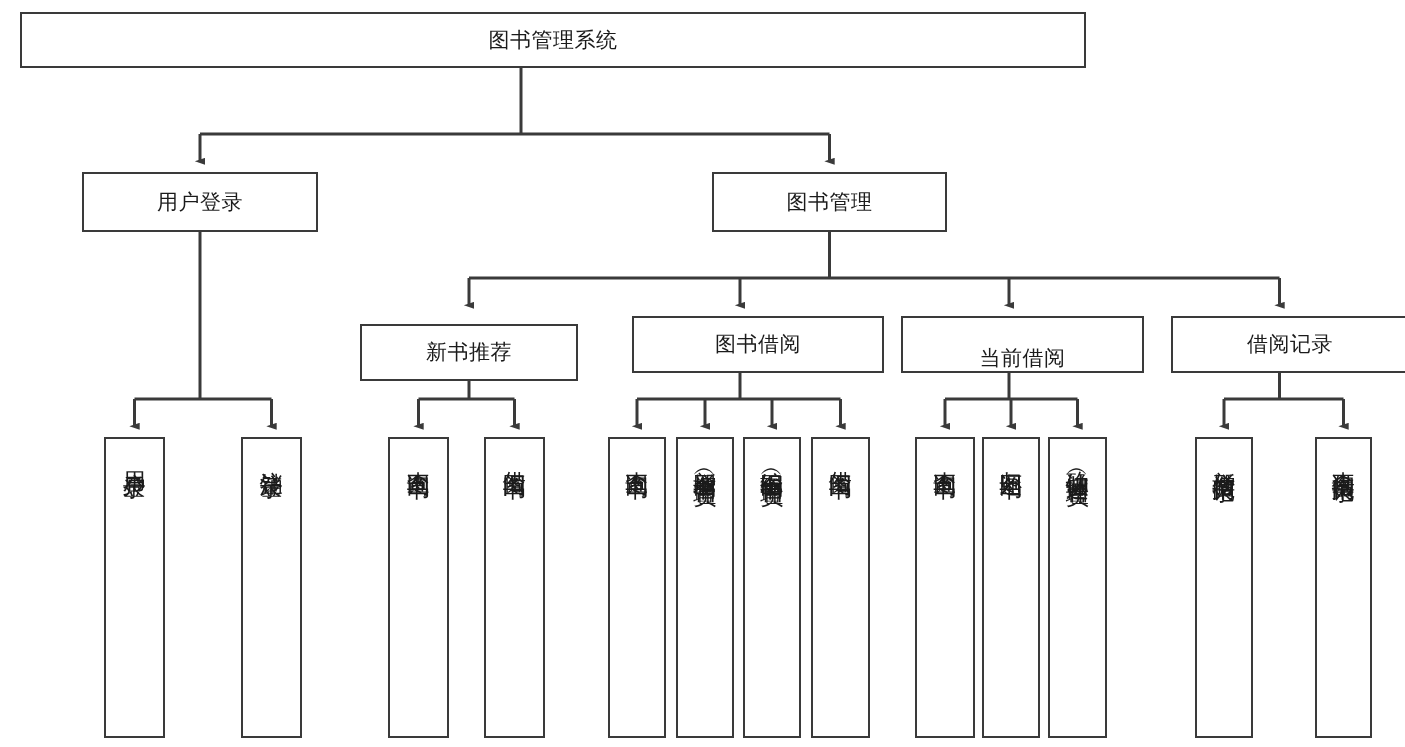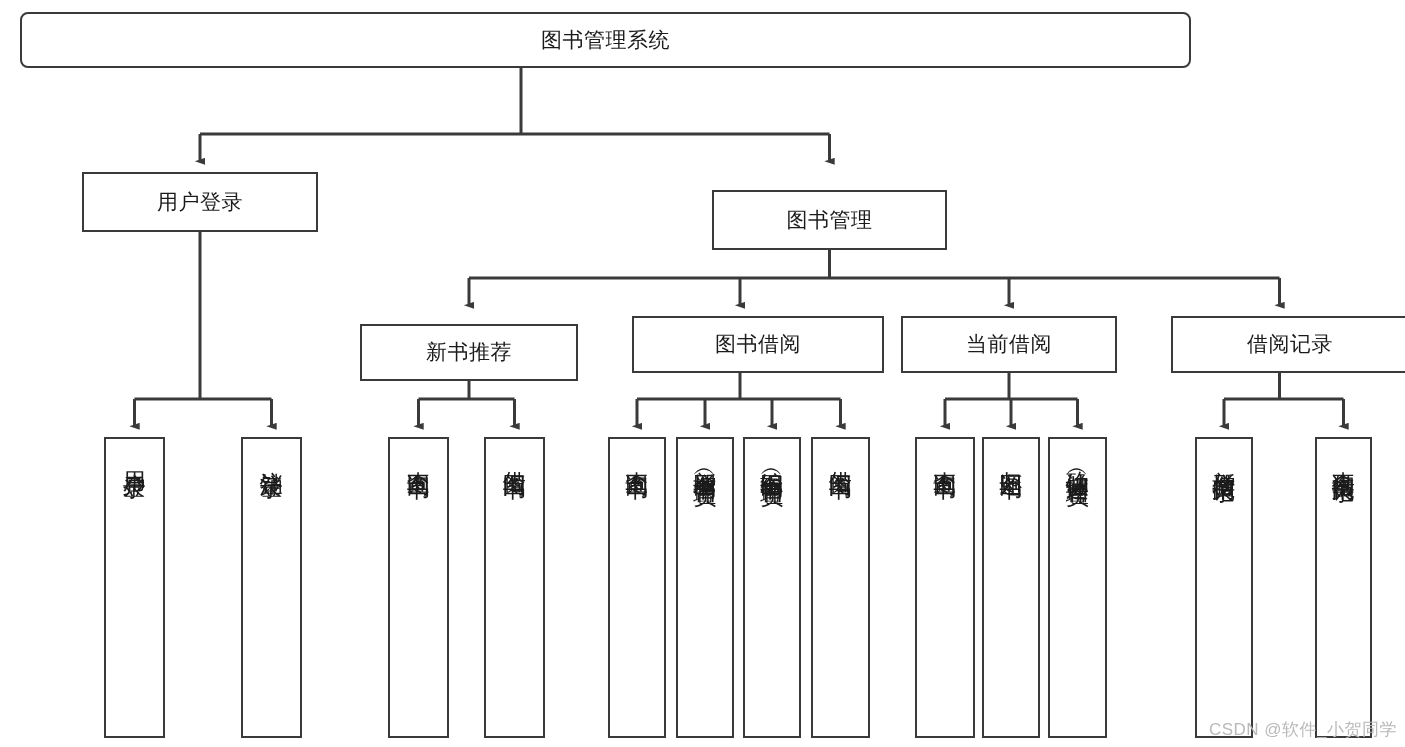--- a/index.html
+++ b/index.html
@@ -110,36 +110,36 @@
         <path d="M1011,399 L1011,426" marker-end="url(#arrowhead)"></path>
         <path d="M1077.5,399 L1077.5,426" marker-end="url(#arrowhead)"></path>
         <path d="M1279.5,373 L1279.5,399"></path>
         <path d="M1224,399 L1343.5,399"></path>
         <path d="M1224,399 L1224,426" marker-end="url(#arrowhead)"></path>
         <path d="M1343.5,399 L1343.5,426" marker-end="url(#arrowhead)"></path>
       </g>
   </svg>
 
   <div id="nodes-layer">
-      <div class="node h-node" style="left: 20px; top: 12px; width: 1171px; height: 56px; border-radius: 8px;">
+      <div class="node h-node" style="left: 20px; top: 12px; width: 1066px; height: 56px;">
         <span class="node-label">图书管理系统</span>
       </div>
       <div class="node h-node" style="left: 82px; top: 172px; width: 236px; height: 60px;">
         <span class="node-label">用户登录</span>
       </div>
-      <div class="node h-node" style="left: 712px; top: 172px; width: 235px; height: 60px; margin-top: 18px;">
+      <div class="node h-node" style="left: 712px; top: 172px; width: 235px; height: 60px;">
         <span class="node-label">图书管理</span>
       </div>
       <div class="node h-node" style="left: 360px; top: 324px; width: 218px; height: 57px;">
         <span class="node-label">新书推荐</span>
       </div>
       <div class="node h-node" style="left: 632px; top: 316px; width: 252px; height: 57px;">
         <span class="node-label">图书借阅</span>
       </div>
-      <div class="node h-node" style="left: 901px; top: 316px; width: 216px; height: 57px;">
+      <div class="node h-node" style="left: 901px; top: 316px; width: 243px; height: 57px; align-items: flex-end;">
         <span class="node-label">当前借阅</span>
       </div>
       <div class="node h-node" style="left: 1171px; top: 316px; width: 238px; height: 57px;">
         <span class="node-label">借阅记录</span>
       </div>
       <div class="node v-node" style="left: 104px; top: 437px; width: 61px; height: 301px;">
         <span class="node-label">用户登录</span>
       </div>
       <div class="node v-node" style="left: 241px; top: 437px; width: 61px; height: 301px;">
         <span class="node-label">注销登录</span>
@@ -172,14 +172,13 @@
         <span class="node-label">确认归还（管理员）</span>
       </div>
       <div class="node v-node" style="left: 1195px; top: 437px; width: 58px; height: 301px;">
         <span class="node-label">新增借阅记录</span>
       </div>
       <div class="node v-node" style="left: 1315px; top: 437px; width: 57px; height: 301px;">
         <span class="node-label">查询借阅记录</span>
       </div>
     </div>
 
-  <div class="watermark">CSDN @软件_小贺同学</div>
 </div>
 
 </body></html>

